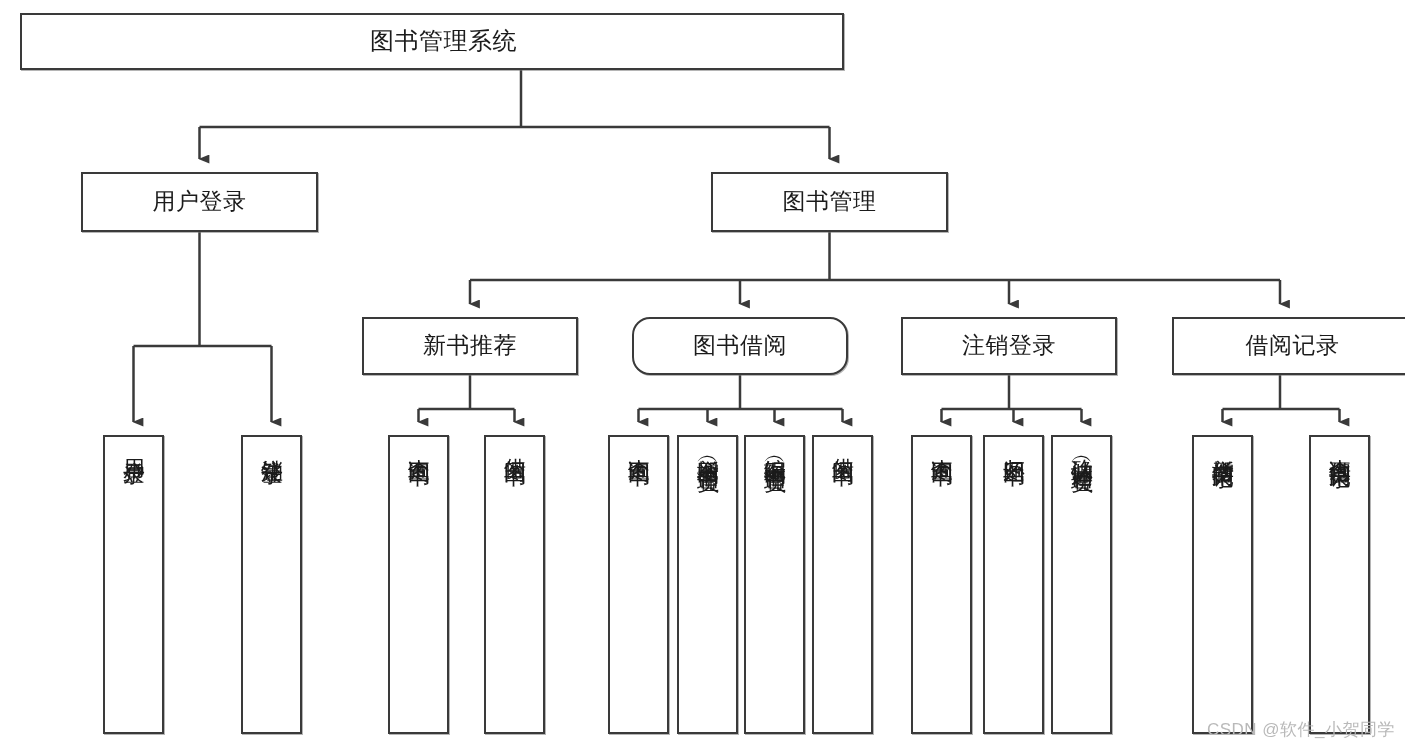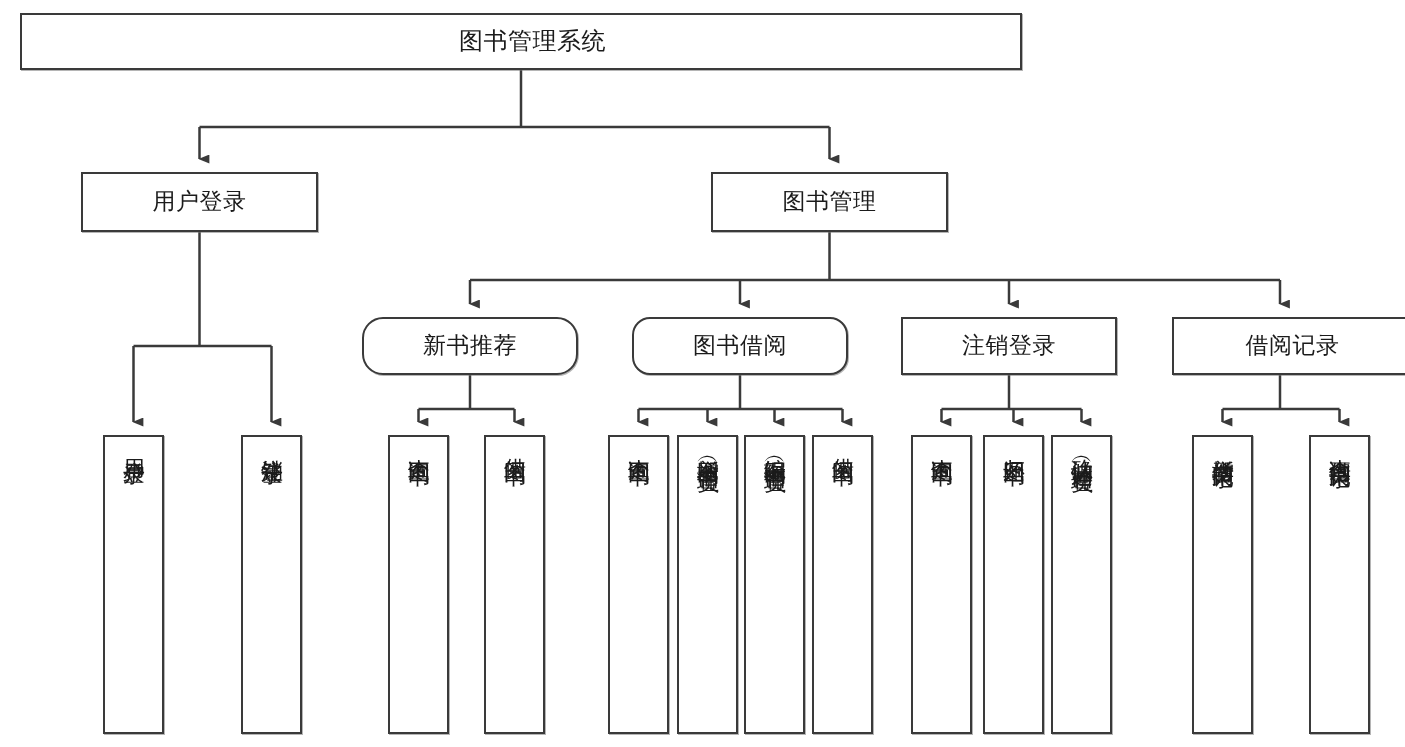--- a/index.html
+++ b/index.html
@@ -111,30 +111,30 @@
         <path d="M1013.5,409 L1013.5,422" marker-end="url(#arrow)"></path>
         <path d="M1081.5,409 L1081.5,422" marker-end="url(#arrow)"></path>
         <path d="M1280,375 L1280,409"></path>
         <path d="M1222.5,409 L1339.5,409"></path>
         <path d="M1222.5,409 L1222.5,422" marker-end="url(#arrow)"></path>
         <path d="M1339.5,409 L1339.5,422" marker-end="url(#arrow)"></path>
       </g>
   </svg>
 
   <div id="node-layer">
-      <div class="node lvl1" style="left: 20px; top: 13px; width: 1002px; height: 57px; padding-left: 23px;">
+      <div class="node lvl1" style="left: 20px; top: 13px; width: 824px; height: 57px; padding-left: 23px;">
         <span class="label">图书管理系统</span>
       </div>
       <div class="node lvl2" style="left: 81px; top: 172px; width: 237px; height: 60px;">
         <span class="label">用户登录</span>
       </div>
       <div class="node lvl2" style="left: 711px; top: 172px; width: 237px; height: 60px; align-items: center;">
         <span class="label">图书管理</span>
       </div>
-      <div class="node lvl3" style="left: 362px; top: 317px; width: 216px; height: 58px; border-radius: 21px;">
+      <div class="node lvl3" style="left: 362px; top: 317px; width: 216px; height: 58px;">
         <span class="label">新书推荐</span>
       </div>
       <div class="node lvl3" style="left: 632px; top: 317px; width: 216px; height: 58px; border-radius: 18px;">
         <span class="label">图书借阅</span>
       </div>
       <div class="node lvl3" style="left: 901px; top: 317px; width: 216px; height: 58px;">
         <span class="label">注销登录</span>
       </div>
       <div class="node lvl3" style="left: 1172px; top: 317px; width: 241px; height: 58px;">
         <span class="label">借阅记录</span>
@@ -173,13 +173,14 @@
         <span class="label">确认归还（管理员）</span>
       </div>
       <div class="node lvl4 leaf" style="left: 1192px; top: 435px; width: 61px; height: 299px;">
         <span class="label">新增借阅记录</span>
       </div>
       <div class="node lvl4 leaf" style="left: 1309px; top: 435px; width: 61px; height: 299px;">
         <span class="label">查询借阅记录</span>
       </div>
     </div>
 
+  <div class="watermark">CSDN @软件_小贺同学</div>
 </div>
 
 </body></html>

